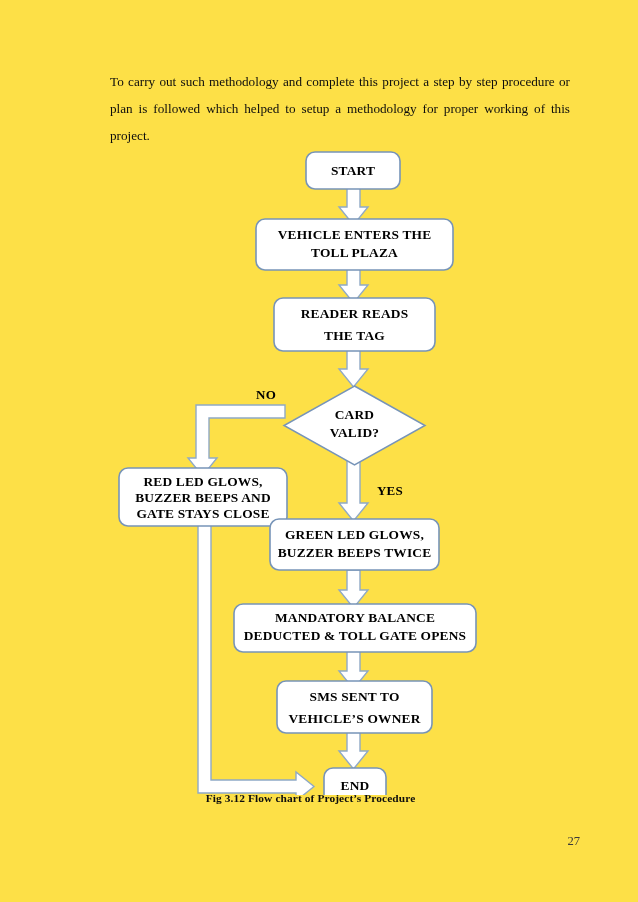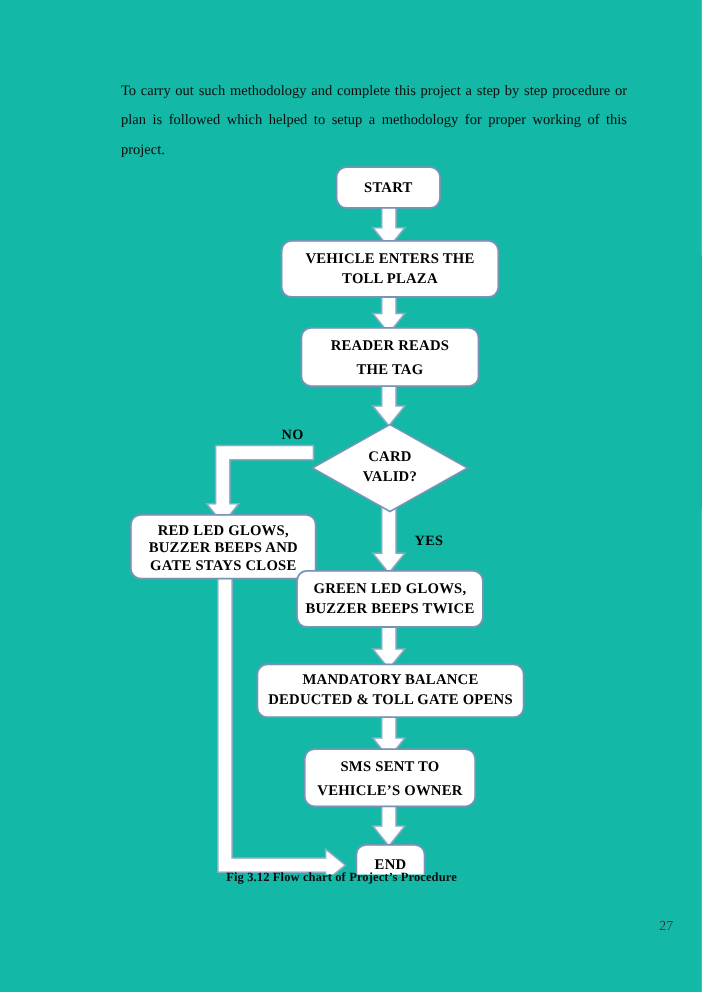--- a/index.html
+++ b/index.html
@@ -13,21 +13,21 @@
     position: relative;
     font-family: "Liberation Serif", serif;
     color: #000000;
     overflow: hidden;
   }
   .page {
     position: absolute;
     inset: 0;
     width: 638px;
     height: 902px;
-    background: #14b8a6;
+    background: #fde047;
   }
   .intro-paragraph {
     position: absolute;
     left: 110px;
     top: 68px;
     width: 460px;
     font-family: "Liberation Serif", serif;
     font-size: 13.2px;
     line-height: 27px;
     text-align: justify;
@@ -93,21 +93,21 @@
     font-size: 11.4px;
     color: #0d0d0d;
     letter-spacing: 0.1px;
   }
   .page-number {
     position: absolute;
     left: 0;
     top: 834px;
     width: 638px;
     text-align: right;
-    padding-right: 26px;
+    padding-right: 58px;
     box-sizing: border-box;
     font-family: "Liberation Serif", serif;
     font-size: 12.6px;
     color: #3a3a3a;
   }
 </style>
 </head>
 <body>
 
 <div class="page">

